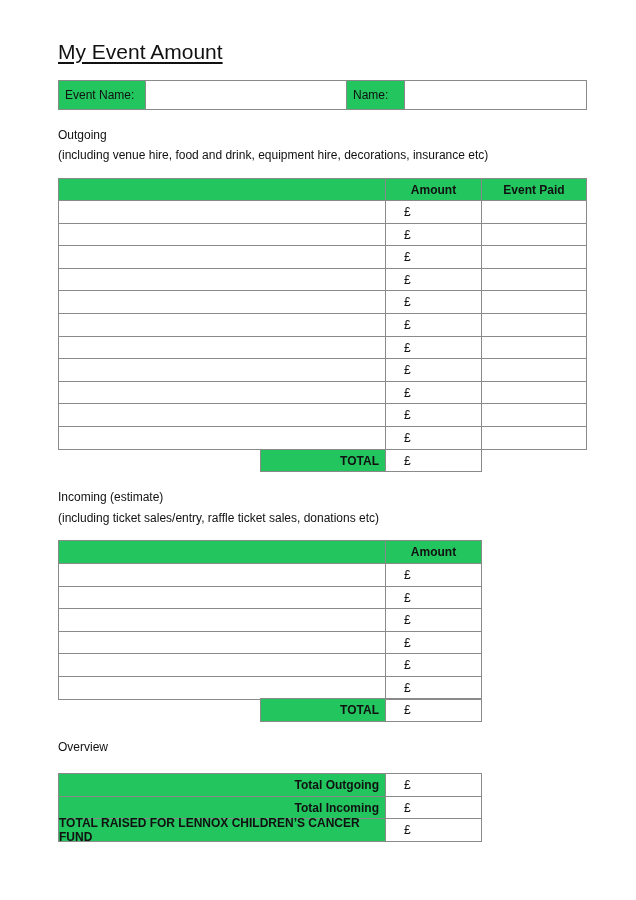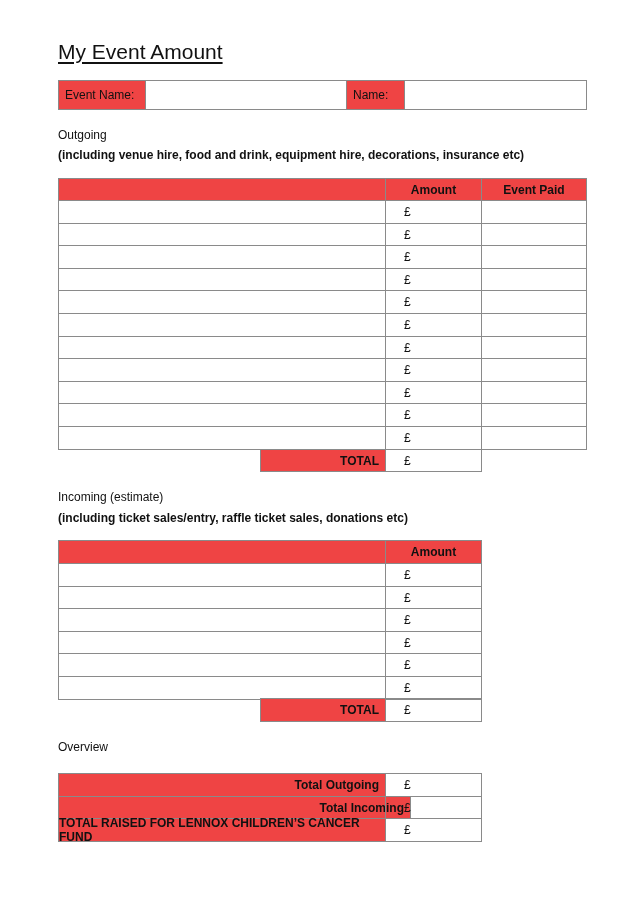--- a/index.html
+++ b/index.html
@@ -1,21 +1,21 @@
 <!DOCTYPE html>
 <html><head>
 <meta charset="utf-8">
 <style>
   html, body { margin:0; padding:0; background:#fff; }
   body { width:636px; height:900px; position:relative; font-family:"Liberation Sans", sans-serif; color:#111; overflow:hidden; }
   .abs { position:absolute; }
   .title { left:58px; top:40px; font-size:21px; text-decoration:underline; text-underline-offset:3px; }
   .h2 { font-size:12px; }
-  .sub { font-size:12px;font-weight:bold; }
-  .blue { background:#ef4444; }
+  .sub { font-size:12px; }
+  .blue { background:#22c55e; }
   .cell { position:absolute; box-sizing:border-box; border:1px solid #8a8a8a; font-size:12px; display:flex; align-items:center; }
   .hdr { font-weight:bold; justify-content:center; }
   .right { justify-content:flex-end; padding-right:6px; font-weight:bold; }
   .pound { padding-left:18px; }
   .lbl { padding-left:6px; }
 </style>
 </head>
 <body>
 
 <div class="abs title">My Event Amount</div>
@@ -90,16 +90,16 @@
        <div class="cell pound" style="left:385px;top:676px;width:97px;height:24px;">£</div>
   </div>
 
 <div class="cell blue right" style="left:260px;top:698px;width:126px;height:24px;">TOTAL</div>
 <div class="cell pound" style="left:385px;top:698px;width:97px;height:24px;">£</div>
 
 <div class="abs h2" style="left:58px;top:740px;">Overview</div>
 
 <div class="cell blue right" style="left:58px;top:773px;width:328px;height:24px;">Total Outgoing</div>
 <div class="cell pound" style="left:385px;top:773px;width:97px;height:24px;">£</div>
-<div class="cell blue right" style="left:58px;top:796px;width:353px;height:23px;">Total Incoming</div>
+<div class="cell blue right" style="left:58px;top:796px;width:328px;height:23px;">Total Incoming</div>
 <div class="cell pound" style="left:385px;top:796px;width:97px;height:23px;">£</div>
 <div class="cell blue right" style="left:58px;top:818px;width:328px;height:24px;">TOTAL RAISED FOR LENNOX CHILDREN’S CANCER FUND</div>
 <div class="cell pound" style="left:385px;top:818px;width:97px;height:24px;">£</div>
 
 </body></html>

